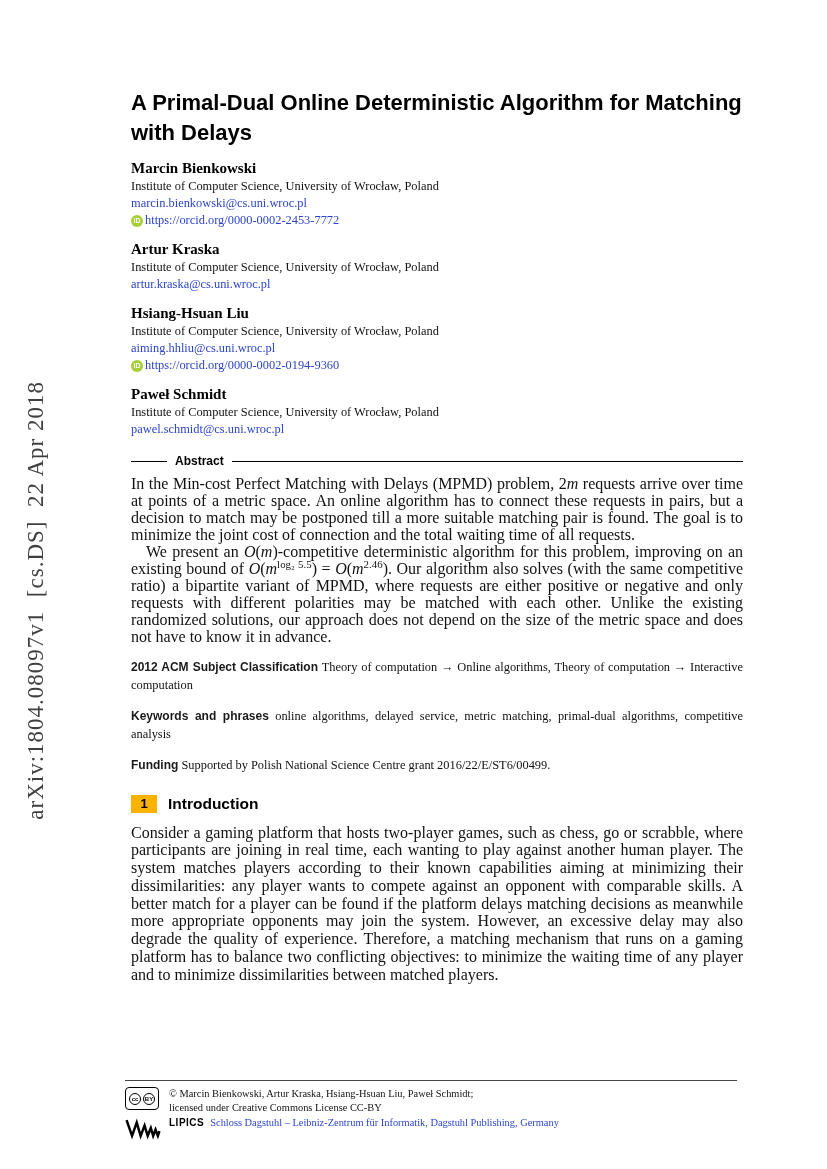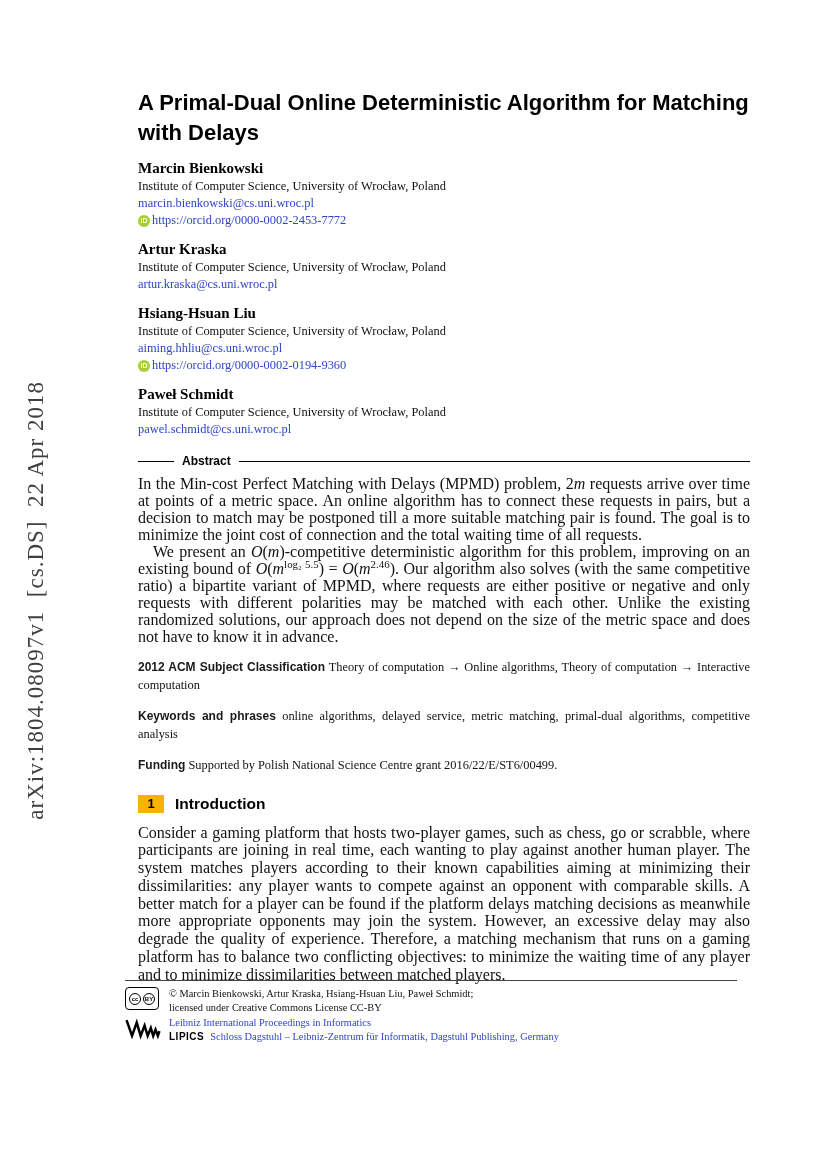--- a/index.html
+++ b/index.html
@@ -13,21 +13,21 @@
   .arxiv-stamp-wrap {
     position: absolute; left: 12px; top: 320px; width: 48px; height: 560px;
     display: flex; align-items: center; justify-content: center;
   }
   .arxiv-stamp {
     writing-mode: vertical-rl; transform: rotate(180deg);
     font-family: "Liberation Serif", serif; font-size: 23px; color: #3f3f3f;
     white-space: pre; letter-spacing: 1px;
   }
   
-  .content { position: absolute; left: 138px; top: 88px; width: 612px; }
+  .content { position: absolute; left: 131px; top: 88px; width: 612px; }
   .paper-title {
     font-family: "Liberation Sans", sans-serif; font-weight: bold;
     font-size: 22px; line-height: 30px; color: #000; margin-bottom: 10px;
   }
   .author { margin-top: 11px; }
   .author-name {
     font-family: "Liberation Serif", serif; font-weight: bold;
     font-size: 15px; line-height: 19px; color: #000;
   }
   .author-line { font-size: 12.4px; line-height: 17px; color: #111; }
@@ -65,21 +65,21 @@
     width: 26px; height: 18px; background: #f9b200; color: #000;
     display: flex; align-items: center; justify-content: center;
     font-family: "Liberation Sans", sans-serif; font-weight: bold; font-size: 13px;
   }
   .section-title {
     font-family: "Liberation Sans", sans-serif; font-weight: bold;
     font-size: 15.5px; color: #000;
   }
   .intro-par { font-size: 16px; line-height: 17.8px; text-align: justify; color: #111; }
   
-  .footer { position: absolute; left: 125px; top: 980px; width: 612px; }
+  .footer { position: absolute; left: 125px; top: 1080px; width: 612px; }
   .footer-rule { border-top: 1px solid #444; margin-bottom: 6px; }
   .footer-row { display: flex; align-items: flex-start; margin-bottom: 2px; }
   .footer-left { width: 36px; flex: 0 0 auto; margin-right: 8px; display: flex; justify-content: flex-start; }
   .footer-texts { flex: 1; }
   .footer-line { font-size: 10.4px; line-height: 13.5px; color: #111; }
   .cc-badge {
     width: 34px; height: 23px; border: 1px solid #000; border-radius: 4px;
     display: flex; align-items: center; justify-content: center; gap: 2px;
     background: #fff;
   }
@@ -181,21 +181,20 @@
         <div class="footer-line">licensed under Creative Commons License CC-BY</div>
       </div>
     </div>
     <div class="footer-row">
       <div class="footer-left">
         <svg width="36" height="24" viewBox="0 0 46 24" aria-hidden="true">
           <path d="M2 2 L9 22 L15 5 L20 22 L25 9 L29 22 L33 12 L36 22 L39 14 L42 22 L44 16" stroke="#000" stroke-width="3.2" fill="none" stroke-linejoin="miter"></path>
         </svg>
       </div>
       <div class="footer-texts">
-        <div class="footer-line"><span class="link">Leibniz International Proceedings in Informatics</span></div>
         <div class="footer-line">
           <span class="lipics-label">LIPICS</span><span class="link">Schloss Dagstuhl – Leibniz-Zentrum für Informatik, Dagstuhl Publishing, Germany</span>
         </div>
       </div>
     </div>
   </div>
 
 </div>
 
 </body></html>

